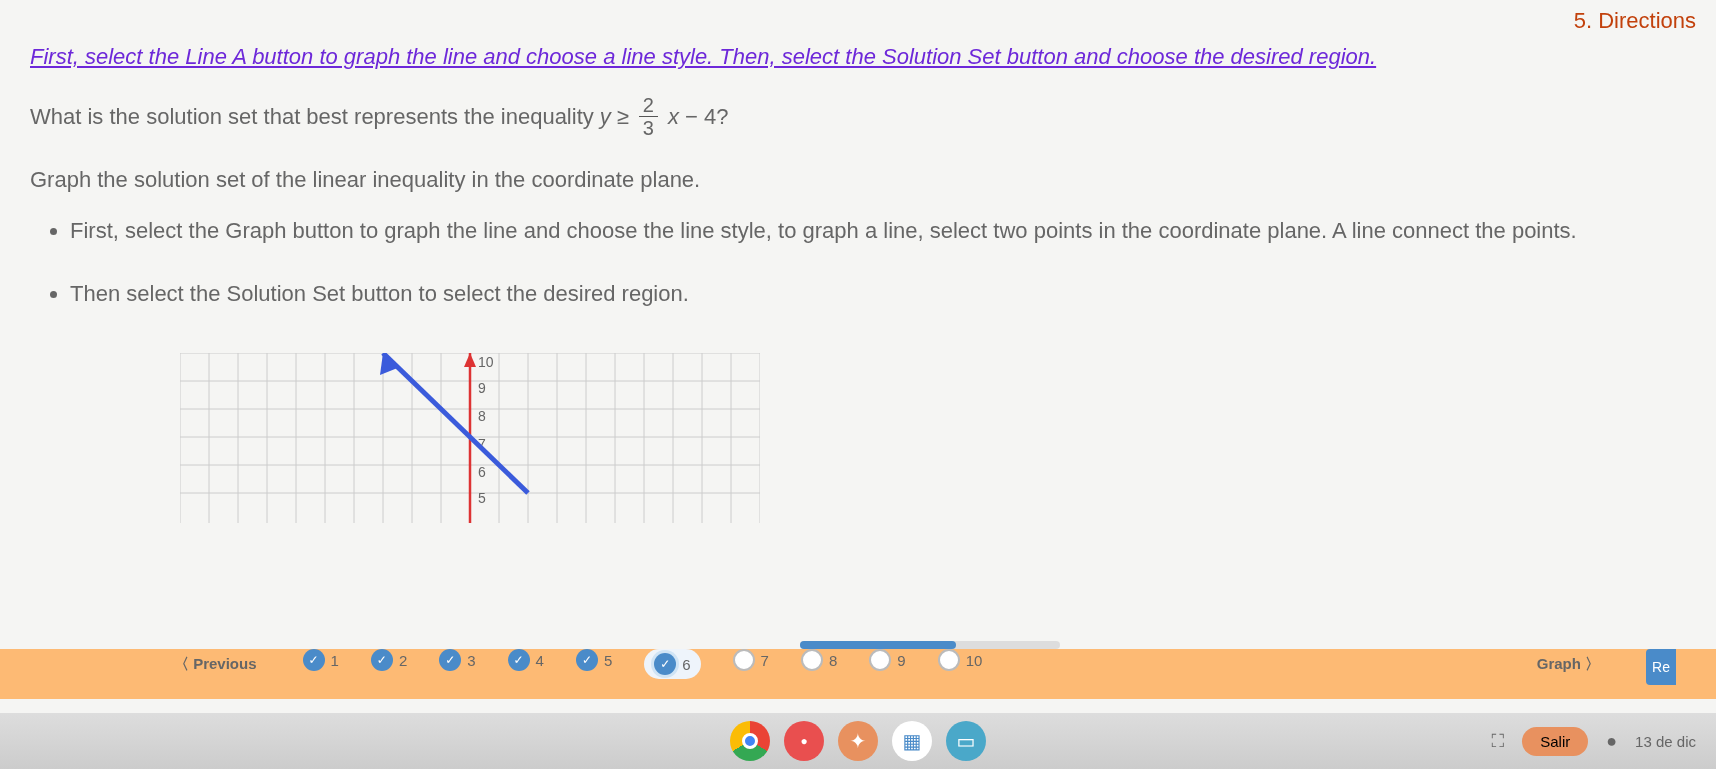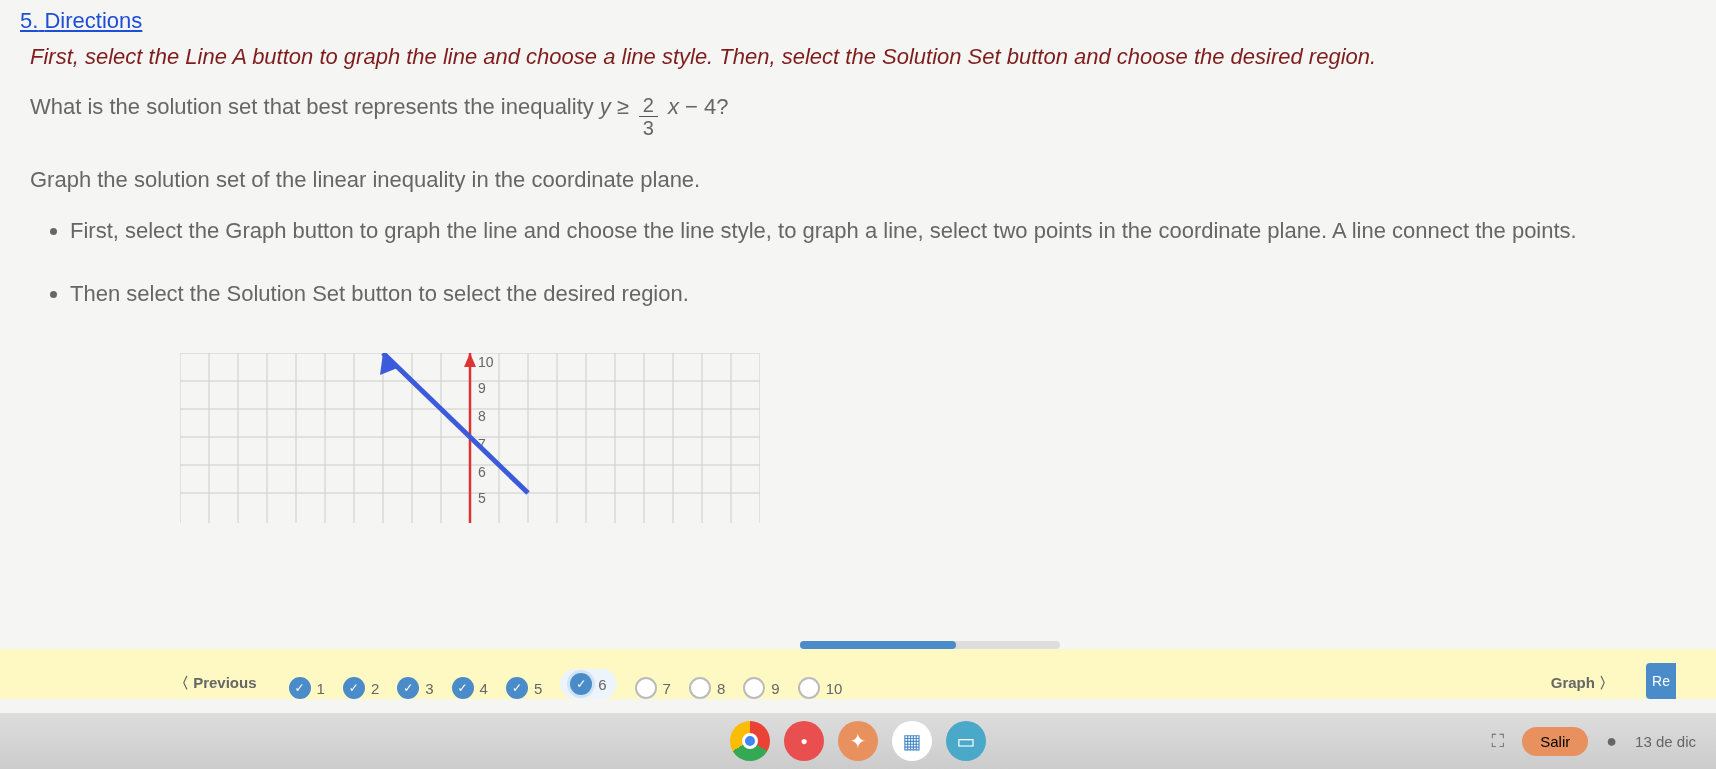--- a/index.html
+++ b/index.html
@@ -10,36 +10,37 @@
   height: 769px;
   overflow: hidden;
   position: relative;
   color: #555;
 }
 .content {
   padding: 8px 20px 20px 20px;
 }
 .directions-header {
   font-size: 22px;
-  color: #1d4ed8;
-  text-decoration: underline;
+  color: #c2410c;
   margin-bottom: 8px;
+  text-align: right;
 }
 .directions-text {
   font-style: italic;
   font-size: 22px;
-  color: #7f1d1d;
+  color: #6d28d9;
   margin: 10px 0 24px 10px;
+  text-decoration: underline;
 }
 .question-line {
   font-size: 22px;
   color: #666;
   margin: 4px 0 28px 10px;
   display: flex;
-  align-items: flex-start;
+  align-items: center;
   gap: 6px;
 }
 .frac {
   display: inline-flex;
   flex-direction: column;
   align-items: center;
   vertical-align: middle;
   margin: 0 4px;
   font-size: 20px;
   line-height: 1.1;
@@ -64,25 +65,25 @@
 .graph-area {
   margin-left: 160px;
   margin-top: 10px;
 }
 .nav-bar {
   position: absolute;
   bottom: 70px;
   left: 0;
   right: 0;
   height: 50px;
-  background: #fef9c3;
-  display: flex;
-  align-items: flex-end;
+  background: #fdba74;
+  display: flex;
+  align-items: flex-start;
   padding: 0 40px 0 160px;
-  gap: 18px;
+  gap: 32px;
   font-size: 15px;
   color: #666;
 }
 .nav-prev, .nav-next {
   cursor: pointer;
   font-weight: bold;
   color: #666;
   padding: 6px 14px;
 }
 .nav-next { margin-left: auto; }

